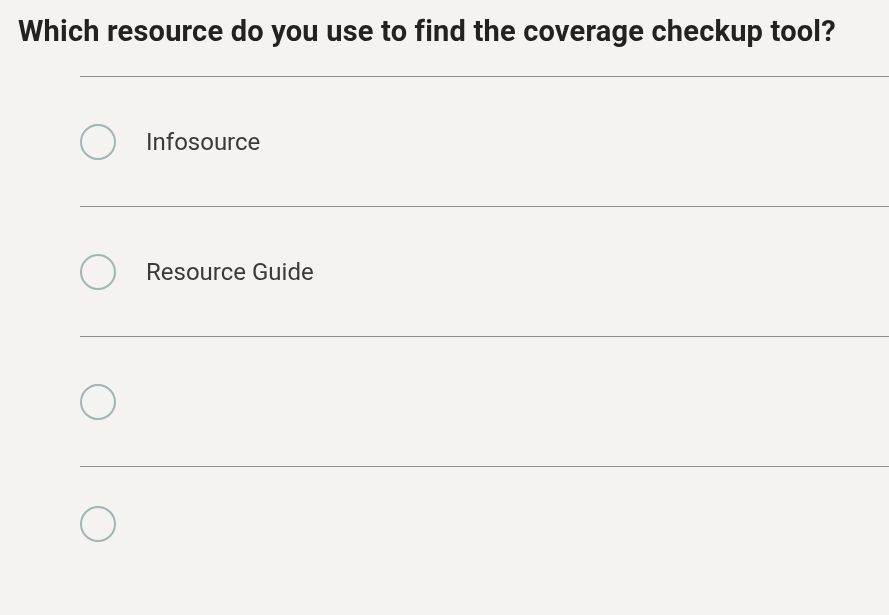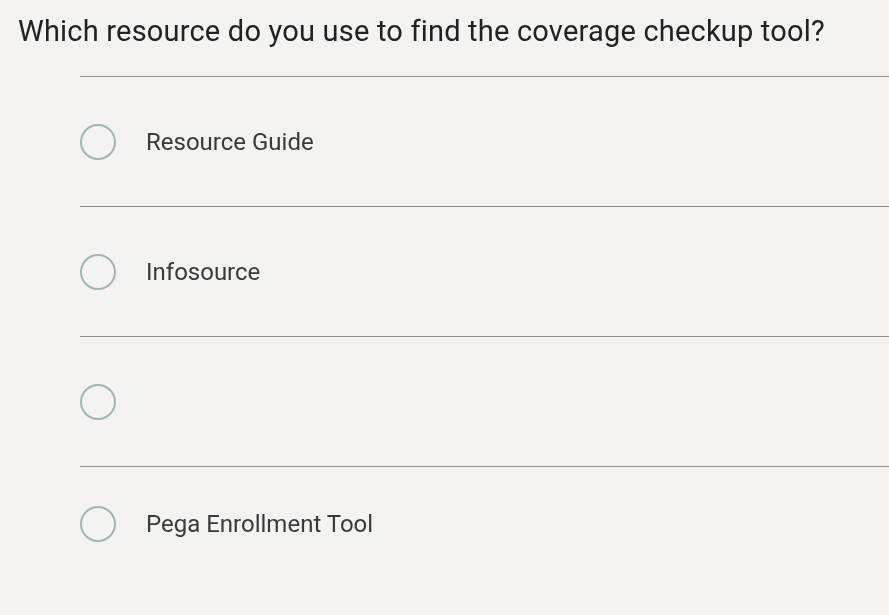--- a/index.html
+++ b/index.html
@@ -10,21 +10,21 @@
     body {
       width: 889px;
       height: 615px;
       background: #f4f3f1;
       font-family: -apple-system, BlinkMacSystemFont, "Segoe UI", Roboto, Helvetica, Arial, sans-serif;
       color: #2b2b2b;
       overflow: hidden;
     }
     .question-title {
       font-size: 29px;
-      font-weight: 400;
+      font-weight: 700;
       color: #222;
       padding: 14px 18px 28px 18px;
       letter-spacing: 0.2px;
     }
     .options {
       padding-left: 80px;
     }
     .option-row {
       display: flex;
       align-items: center;
@@ -53,30 +53,29 @@
   </style>
 </head>
 <body>
 
 <div class="question-title">Which resource do you use to find the coverage checkup tool?</div>
 
 <div class="options">
 
   <div class="option-row">
     <div class="radio"></div>
-    <div class="option-label">Resource Guide</div>
+    <div class="option-label">Infosource</div>
   </div>
 
   <div class="option-row">
     <div class="radio"></div>
-    <div class="option-label">Infosource</div>
+    <div class="option-label">Resource Guide</div>
   </div>
 
   <div class="option-row">
     <div class="radio"></div>
   </div>
 
   <div class="option-row">
     <div class="radio"></div>
-    <div class="option-label">Pega Enrollment Tool</div>
   </div>
 
 </div>
 
 </body></html>

